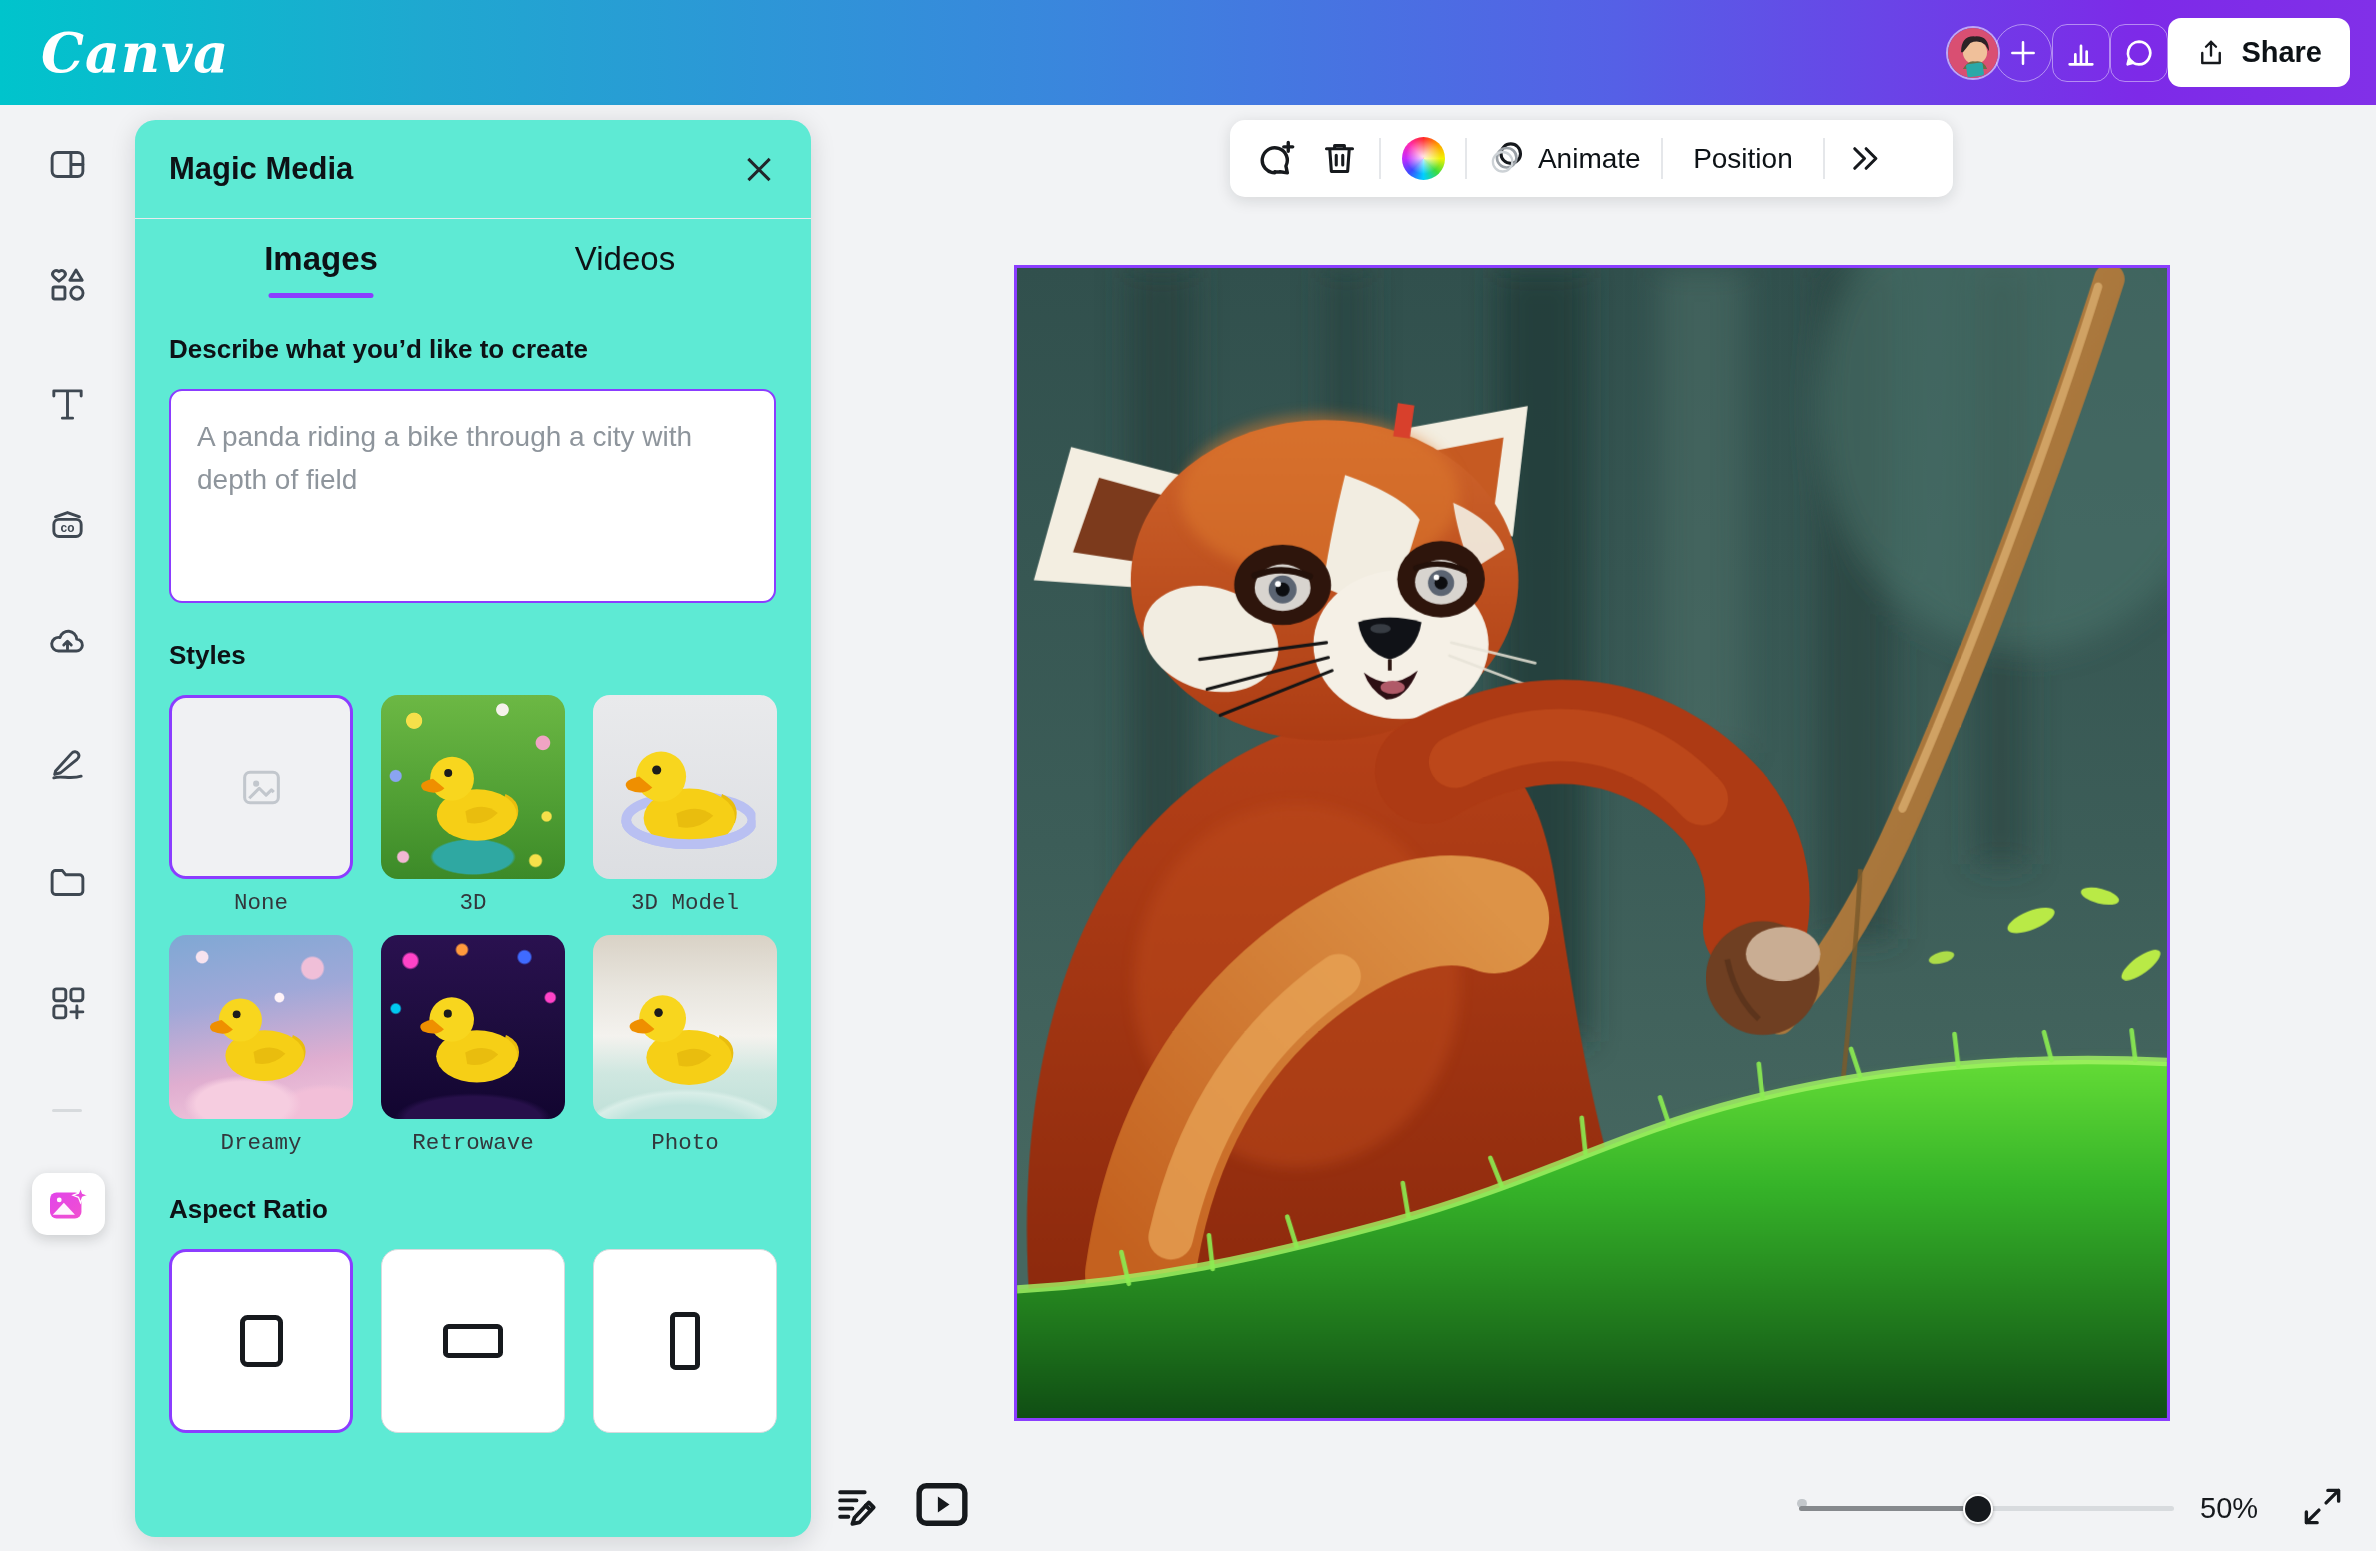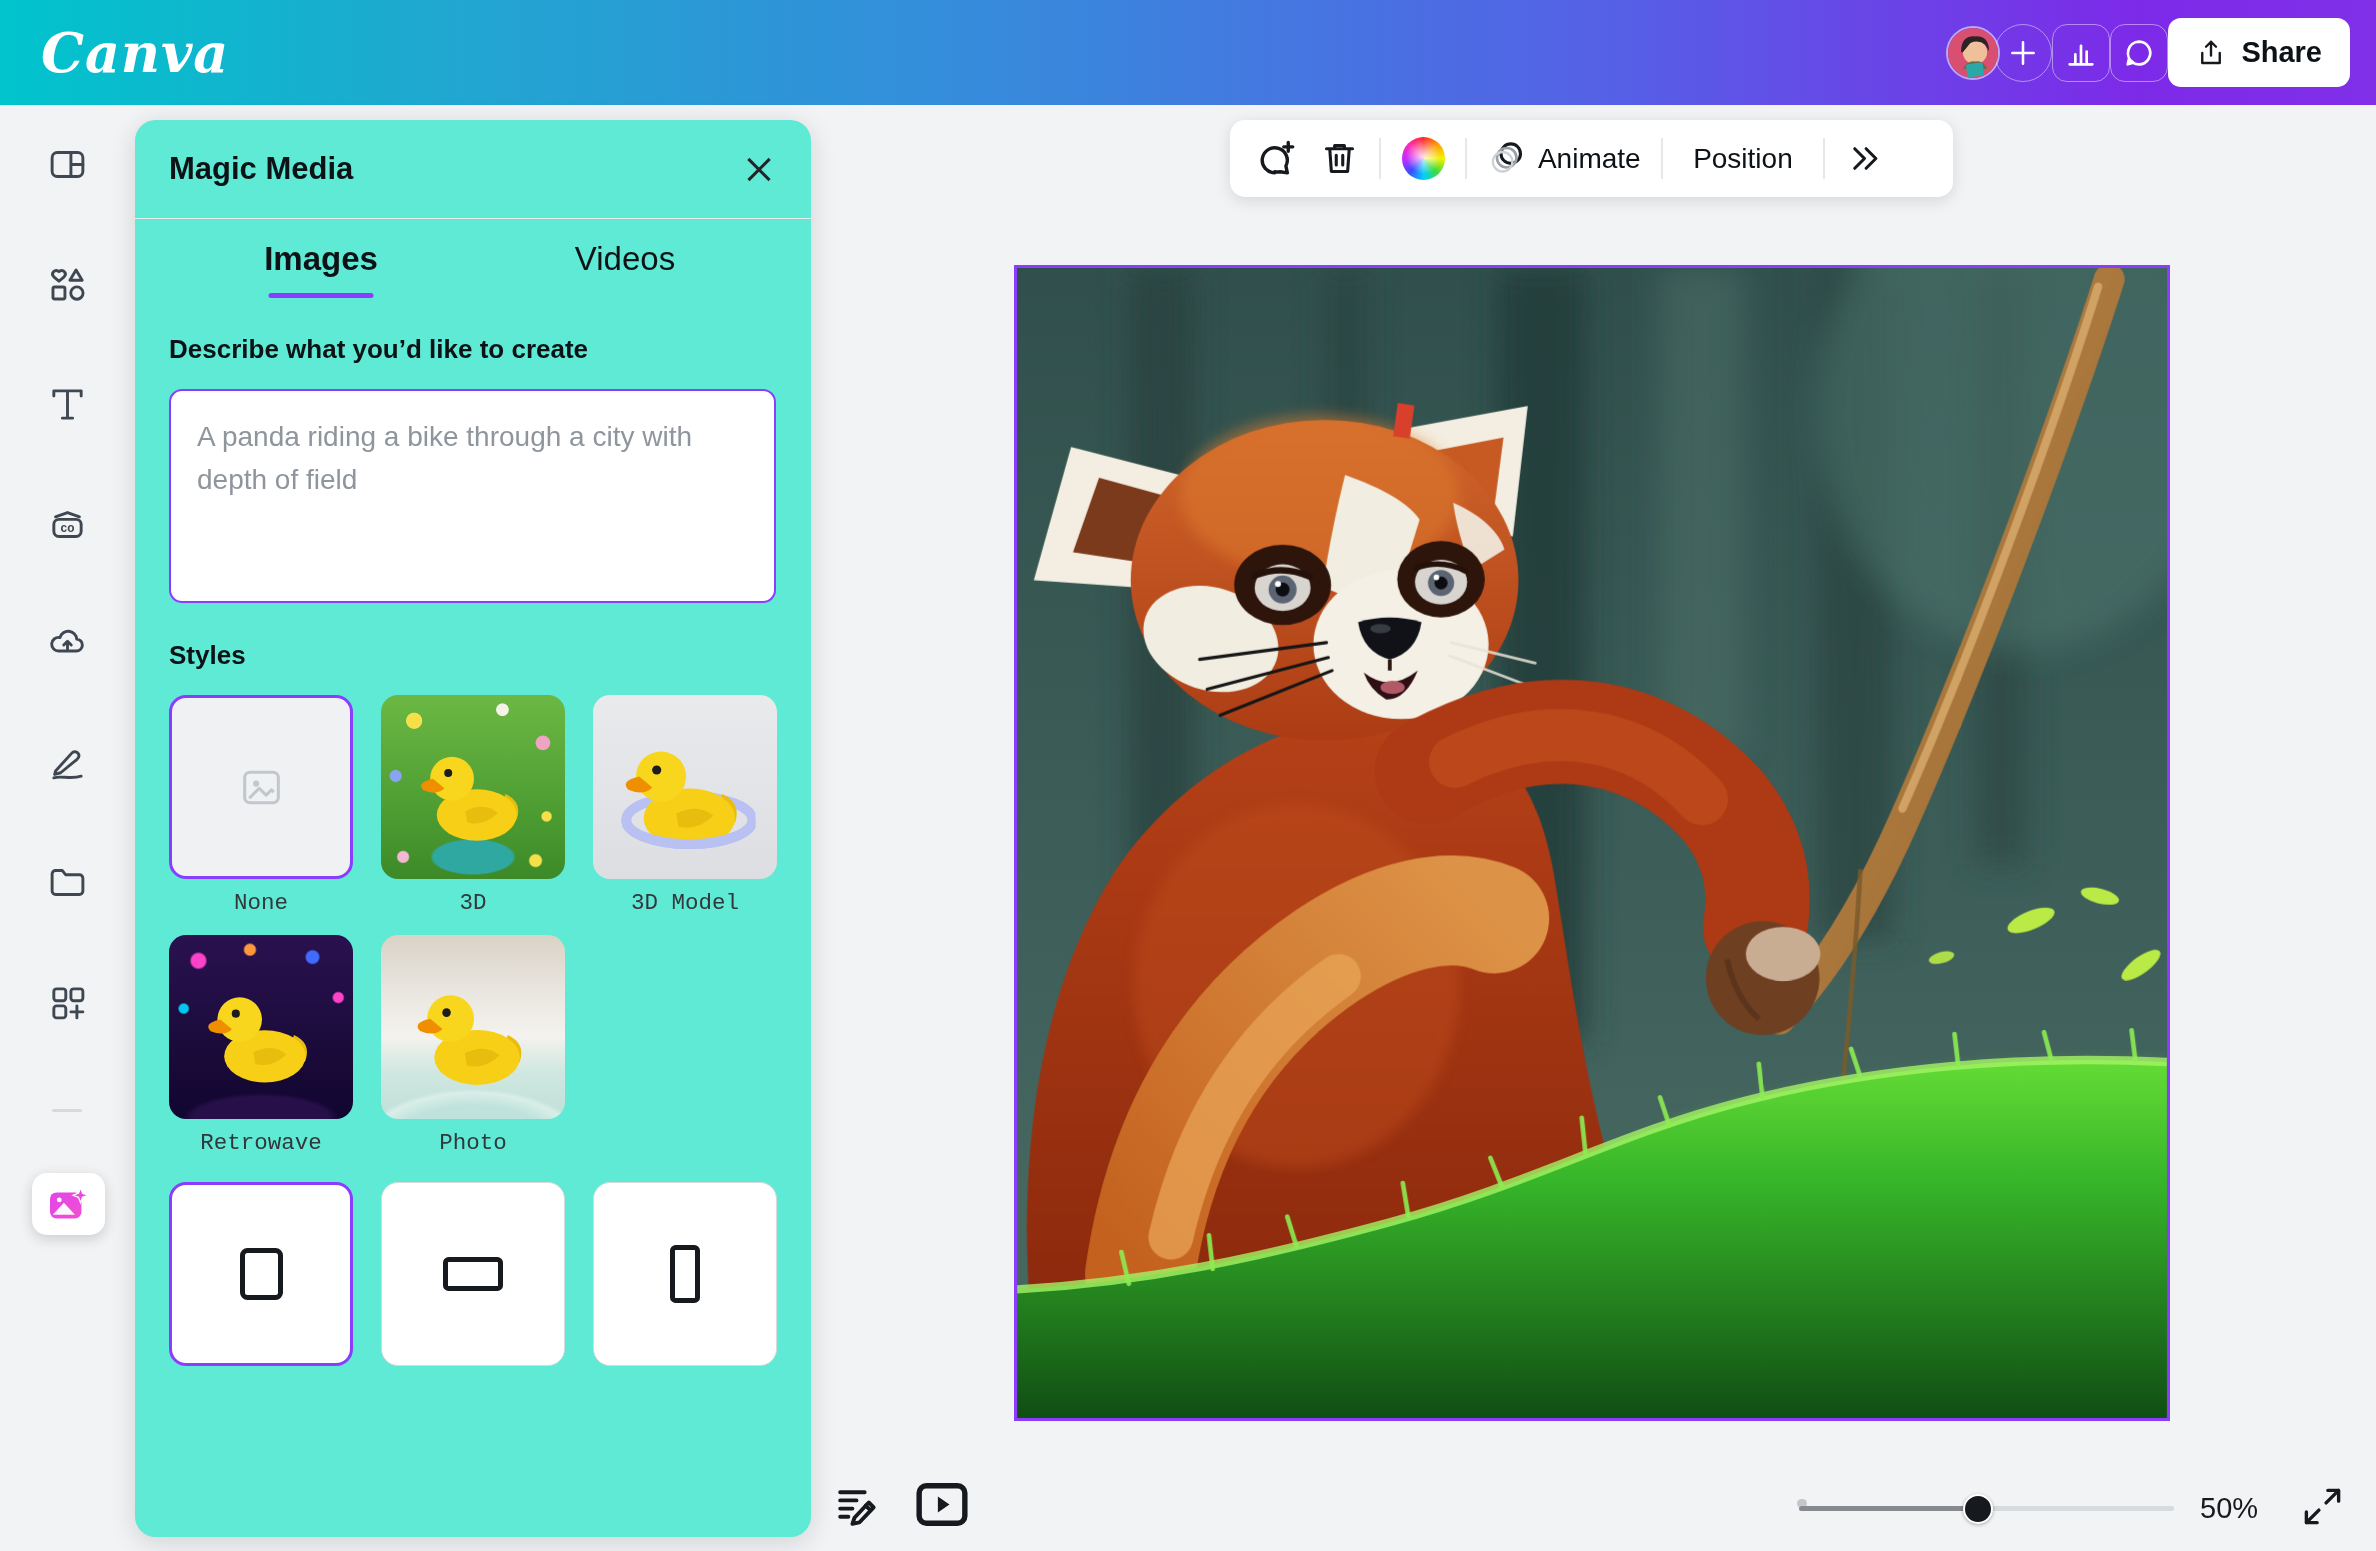--- a/index.html
+++ b/index.html
@@ -274,37 +274,46 @@
         <div class="tile tile-3dmodel">
           <svg class="duck-art" width="141" height="122" viewBox="0 0 64 56">
             <ellipse cx="34" cy="40" rx="29" ry="11" stroke="#b9c0f2" stroke-width="4.5" fill="none"></ellipse>
             <use href="#duck"></use>
             <path d="M5 40 a29 11 0 0 0 58 0" stroke="#b9c0f2" stroke-width="4.5" fill="none"></path>
           </svg>
         </div>
         <div class="tile-label">3D Model</div>
       </div>
       <div class="tile-wrap">
+        <div class="tile tile-dreamy">
+            <svg class="duck-art" width="120" height="105" viewBox="0 0 64 56">
+              <use href="#duck"></use>
+            </svg>
+          </div>
+        <div class="tile-label">Dreamy</div>
+      </div>
+      <div class="tile-wrap">
         <div class="tile tile-retro">
             <svg class="duck-art" width="124" height="109" viewBox="0 0 64 56">
               <use href="#duck"></use>
             </svg>
           </div>
         <div class="tile-label">Retrowave</div>
       </div>
       <div class="tile-wrap">
         <div class="tile tile-photo">
             <svg class="duck-art" width="131" height="114" viewBox="0 0 64 56">
               <use href="#duck"></use>
             </svg>
           </div>
         <div class="tile-label">Photo</div>
       </div>
     </div>
 
+    <div class="section-label aspect-label">Aspect Ratio</div>
     <div class="aspect-grid">
       <div class="aspect-card selected">
         <div class="glyph-square"></div>
       </div>
       <div class="aspect-card">
         <div class="glyph-landscape"></div>
       </div>
       <div class="aspect-card">
         <div class="glyph-portrait"></div>
       </div>

